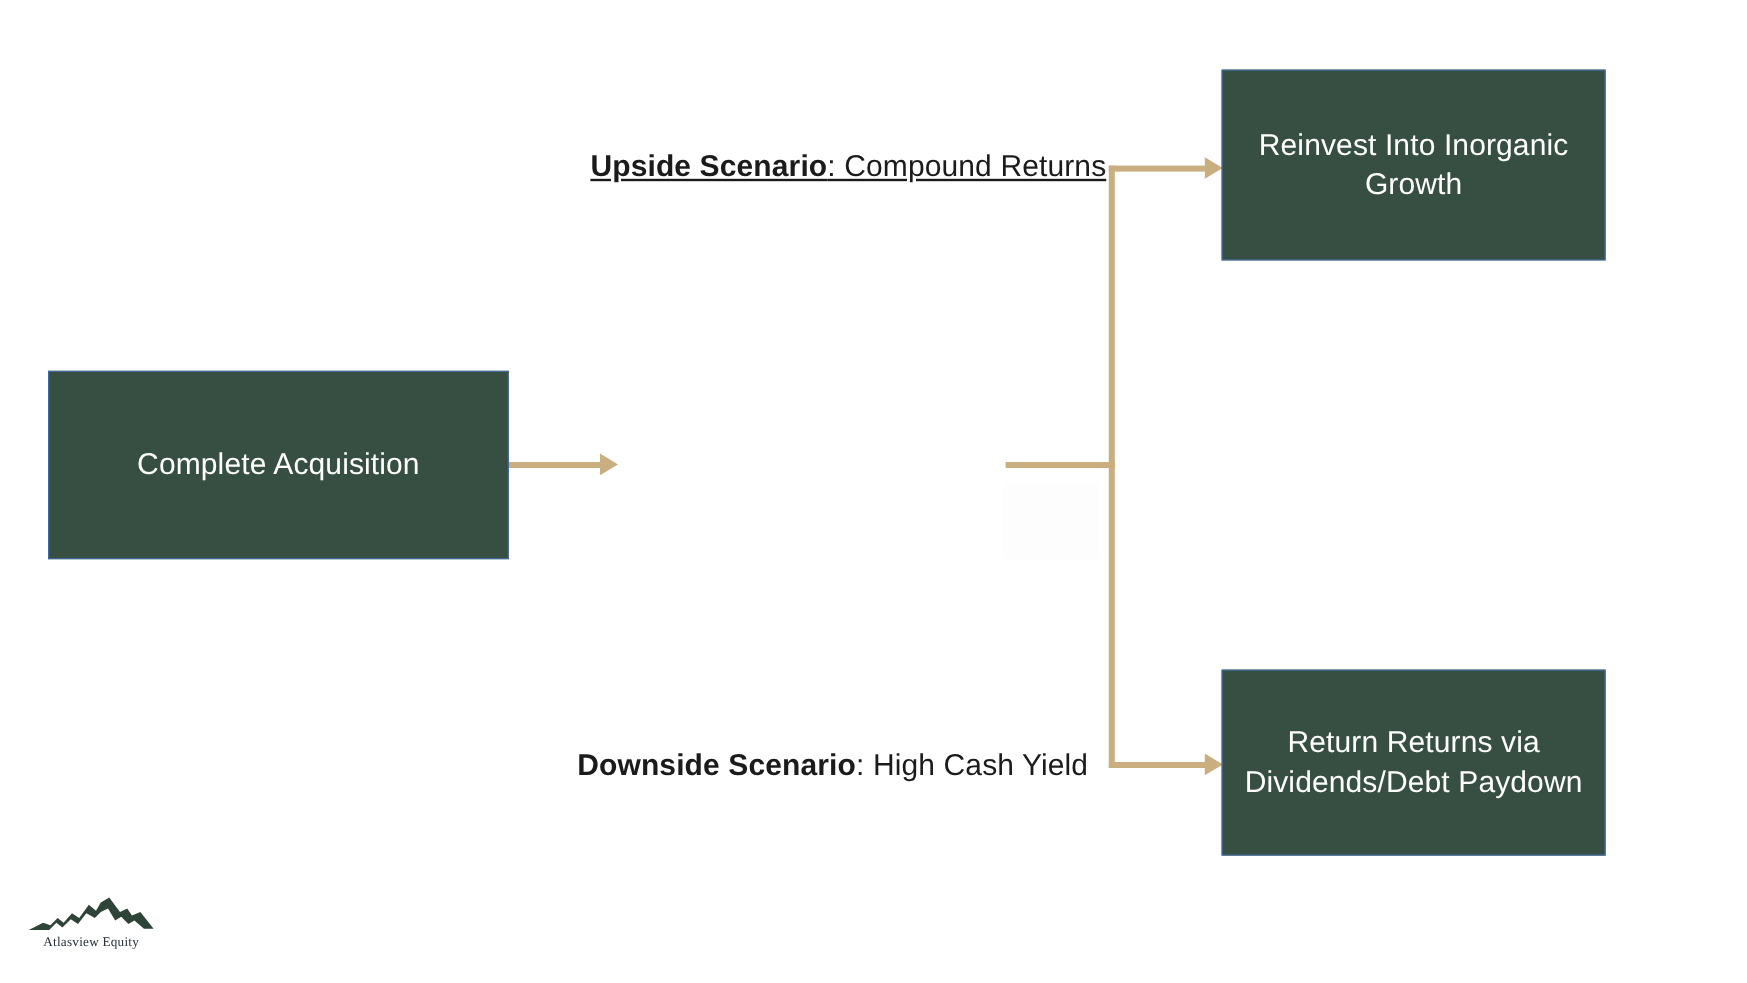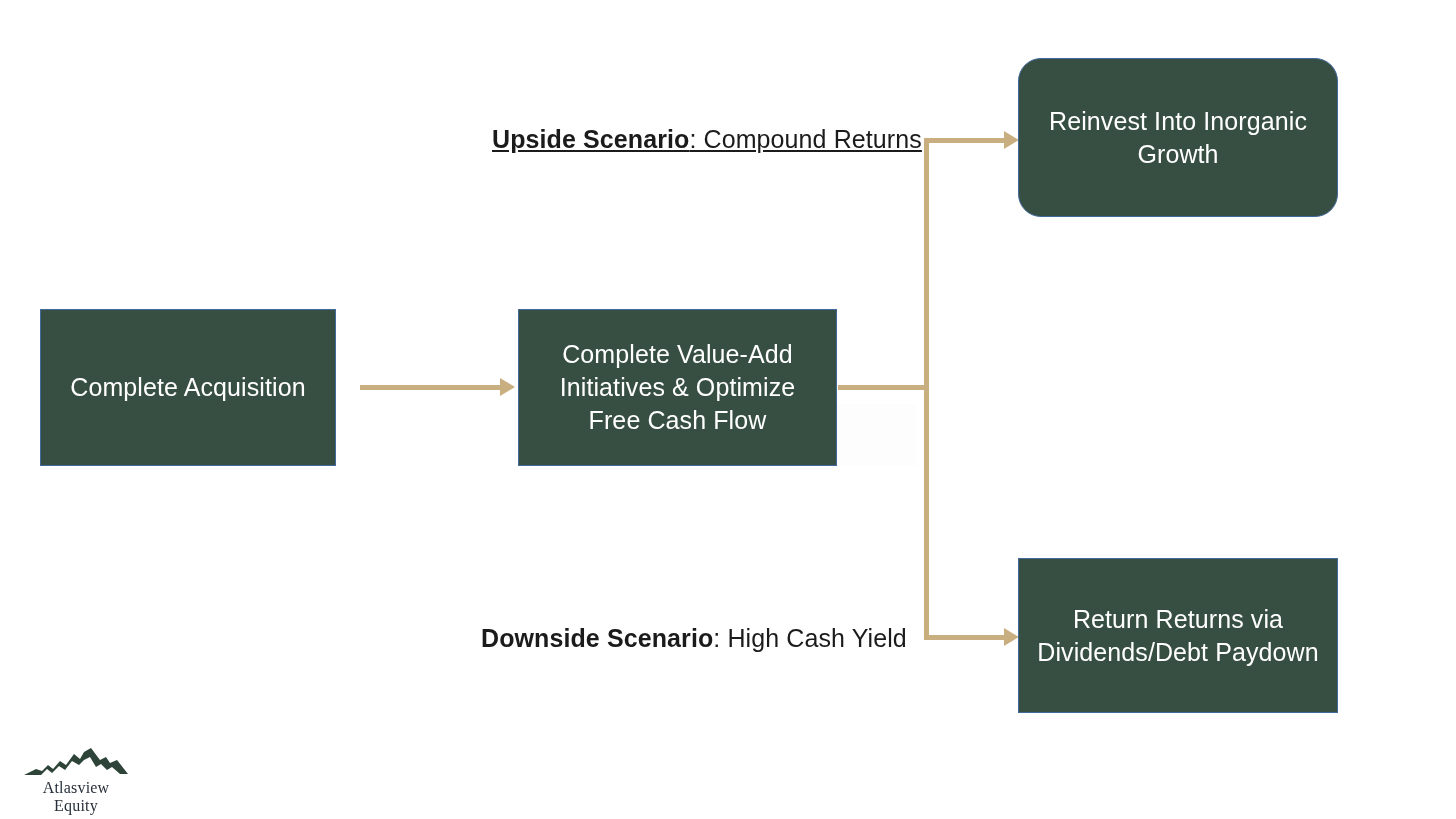--- a/index.html
+++ b/index.html
@@ -34,23 +34,23 @@
     letter-spacing: 0.1px;
     font-weight: 400;
     padding: 4px 14px;
   }
   .box-text {
     display: block;
     width: 100%;
     white-space: pre-line;
   }
 
-  #box-acquisition   { left: 40px;   top: 309px; width: 296px; height: 157px; }
+  #box-acquisition   { left: 40px;   top: 309px; width: 384px; height: 157px; }
   #box-valueadd      { left: 518px;  top: 309px; width: 319px; height: 157px; }
-  #box-reinvest      { left: 1018px; top: 58px;  width: 320px; height: 159px; border-radius: 23px; }
+  #box-reinvest      { left: 1018px; top: 58px;  width: 320px; height: 159px; }
   #box-return-capital{ left: 1018px; top: 558px; width: 320px; height: 155px; }
 
   
   .conn {
     position: absolute;
     background: #c9ae7f;
   }
   .conn-h { height: 5px; }
   .conn-v { width: 5px; }
 
@@ -95,21 +95,21 @@
     left: 22px;
     top: 746px;
     width: 108px;
     height: 50px;
   }
   #logo-mark { display: block; width: 108px; height: 32px; }
   #logo-text {
     display: block;
     text-align: center;
     font-family: "Liberation Serif", serif;
-    font-size: 16px;
+    font-size: 11px;
     color: #27303a;
     letter-spacing: 0.2px;
     margin-top: 1px;
   }
 
   
   #watermark {
     position: absolute;
     left: 836px;
     top: 404px;
@@ -134,23 +134,20 @@
   <div class="conn conn-h" id="conn-spine-to-up"></div>
   <div class="arrow-head" id="arrow-spine-to-up"></div>
 
   <div class="conn conn-h" id="conn-spine-to-down"></div>
   <div class="arrow-head" id="arrow-spine-to-down"></div>
 
   <div class="box" id="box-acquisition">
     <span class="box-text">Complete Acquisition</span>
   </div>
 
-  <div class="box" id="box-valueadd">
-    <span class="box-text">Complete Value-Add Initiatives &amp; Optimize Free Cash Flow</span>
-  </div>
 
   <div class="box" id="box-reinvest">
     <span class="box-text">Reinvest Into Inorganic Growth</span>
   </div>
 
   <div class="box" id="box-return-capital">
     <span class="box-text">Return Returns via Dividends/Debt Paydown</span>
   </div>
 
   <div class="scenario-label" id="label-upside">

